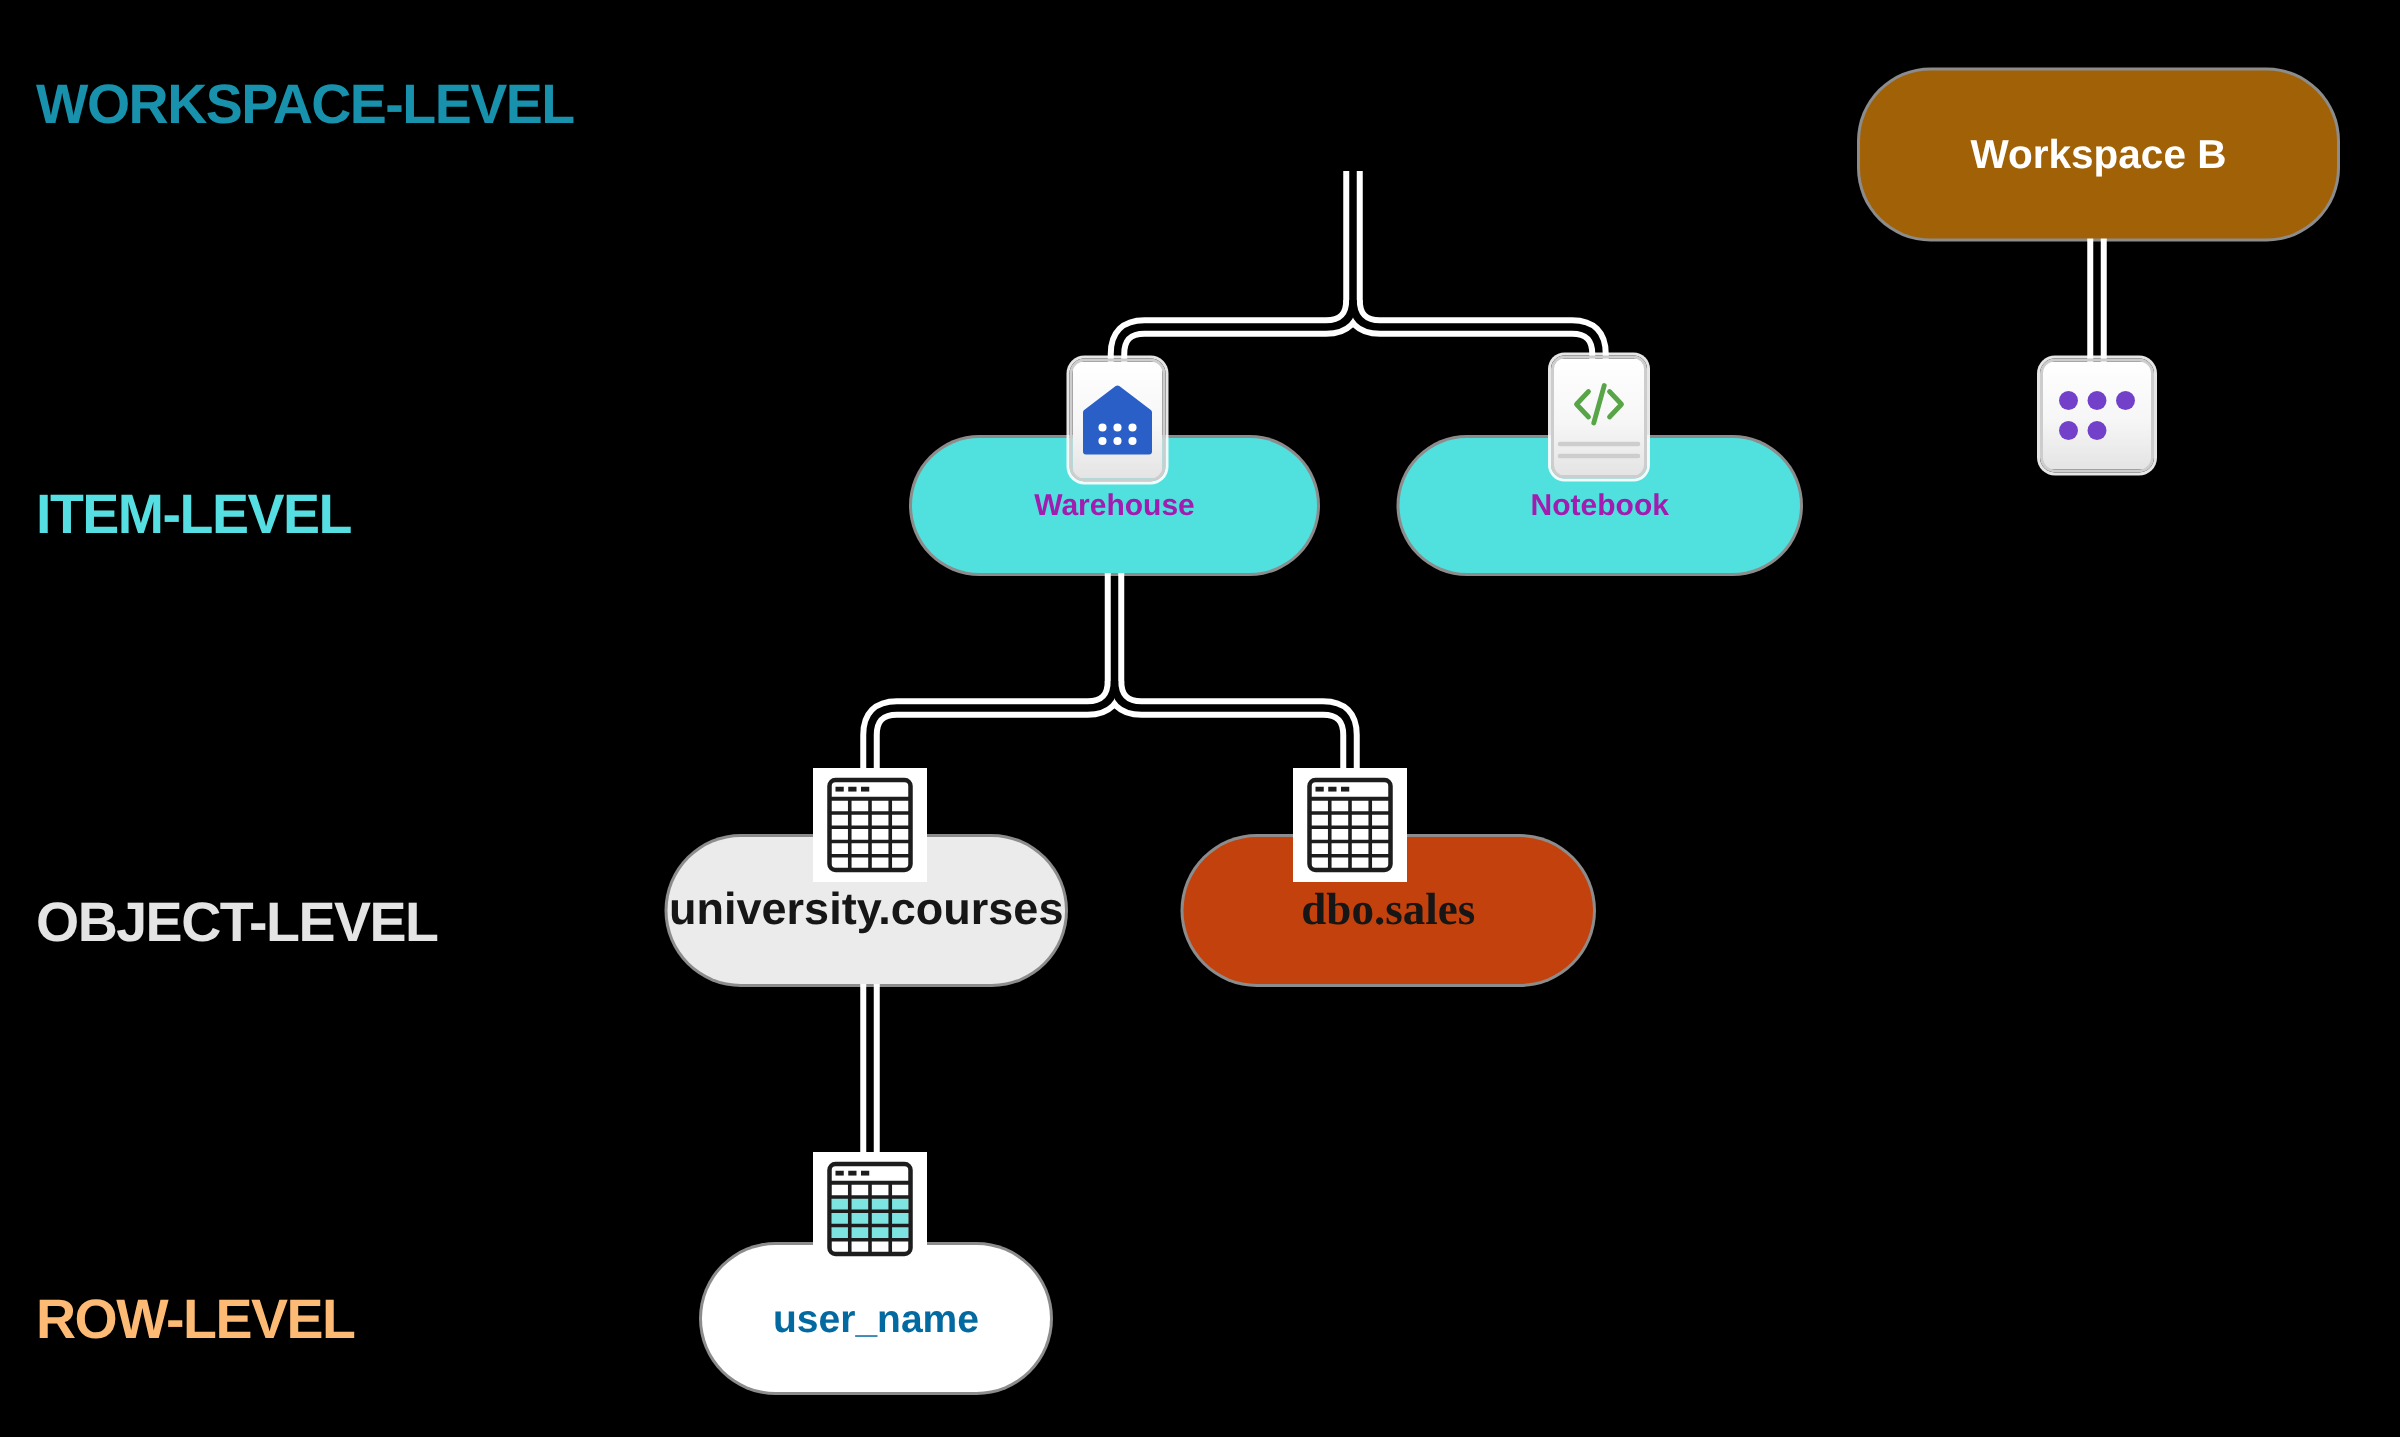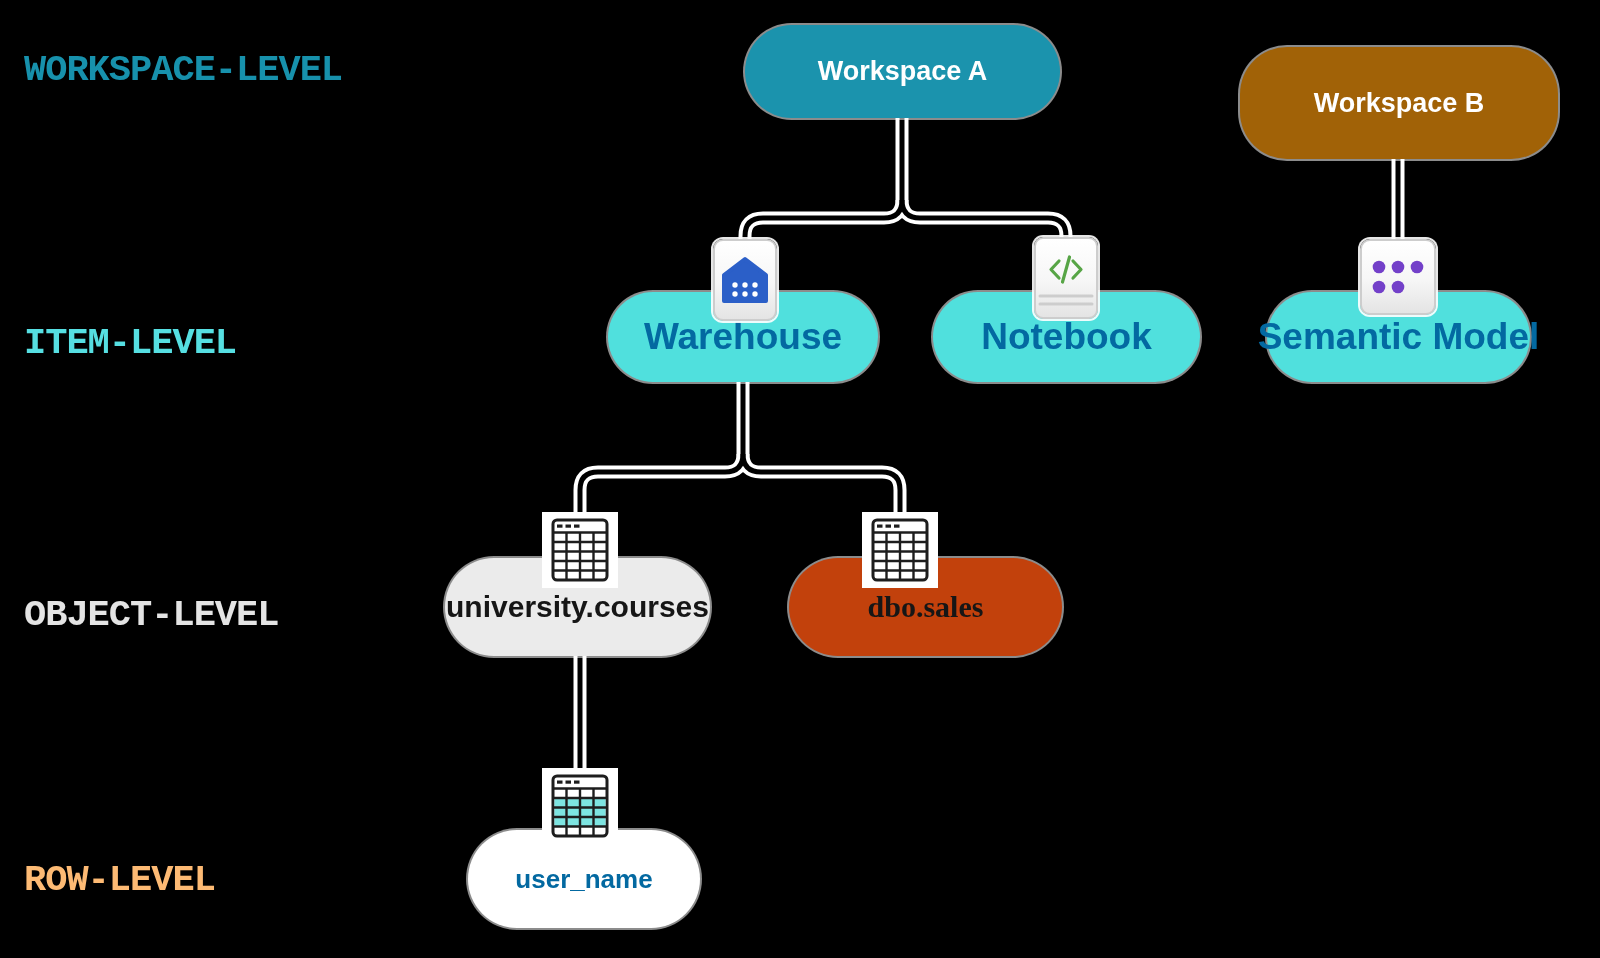--- a/index.html
+++ b/index.html
@@ -6,29 +6,29 @@
   #canvas{
     position:relative;width:1600px;height:958px;background:#000;
     overflow:hidden;font-family:"Liberation Sans",sans-serif;
   }
   .connectors{position:absolute;left:0;top:0;z-index:1;}
   .connectors path{fill:none;stroke-linejoin:round;}
   .casing path{stroke-width:13px;}
   .core path{stroke-width:5px;}
   .level-label{
     position:absolute;left:24px;z-index:2;
-    font-family:Liberation Mono, monospace;font-weight:800;
+    font-family:Liberation Sans, sans-serif;font-weight:800;
     font-size:37px;line-height:40px;letter-spacing:-1px;white-space:nowrap;
   }
   .pill{
     position:absolute;z-index:2;display:flex;align-items:center;justify-content:center;
     font-weight:700;white-space:nowrap;box-shadow:0 0 0 2px rgba(255,255,255,.55);
   }
   .pill.workspace{border-radius:47px;font-size:27px;color:#fff;}
-  .pill.item{border-radius:45px;font-size:37px;color:#0369a1;text-align:center;}
+  .pill.item{border-radius:45px;font-size:20px;color:#a21caf;text-align:center;}
   .pill.object{border-radius:49px;font-size:30px;color:#161616;}
   .pill.rowlvl{border-radius:49px;font-size:26px;color:#0369a1;}
   .icon-card{
     position:absolute;z-index:3;border-radius:10px;
     background:linear-gradient(180deg,#ffffff 0%,#f6f6f6 55%,#e4e4e4 100%);
     border:2px solid #cdcdcd;box-sizing:border-box;
     box-shadow:0 0 0 2px rgba(255,255,255,.9);
     display:flex;align-items:center;justify-content:center;
   }
   .icon-plain{
@@ -59,26 +59,24 @@
       <path d="M743,454 Q743,472 761,472 L882,472 Q900,472 900,490 L900,520"></path>
       <path d="M580,652 L580,775"></path>
     </g>
   </svg>
 
   <div class="level-label" style="top: 50px; color: rgb(23, 145, 172);">WORKSPACE-LEVEL</div>
   <div class="level-label" style="top: 595px; color: rgb(228, 228, 228);">OBJECT-LEVEL</div>
   <div class="level-label" style="top: 323px; color: rgb(86, 223, 226);">ITEM-LEVEL</div>
   <div class="level-label" style="top: 860px; color: #fdba74;">ROW-LEVEL</div>
 
-  <div class="pill workspace" style="left: 745px; top: 25px; width: 315px; height: 93px; background-color: rgb(27, 147, 173);">Workspace A</div>
   <div class="pill workspace" style="left: 1240px; top: 25px; width: 318px; height: 112px; background-color: #a16207; margin-top: 22px;">Workspace B</div>
 
   <div class="pill item" style="left: 608px; top: 292px; width: 270px; height: 90px; background-color: rgb(80, 224, 221);">Warehouse</div>
   <div class="pill item" style="left: 933px; top: 292px; width: 267px; height: 90px; background-color: rgb(80, 224, 221);">Notebook</div>
-  <div class="pill item" style="left: 1267px; top: 292px; width: 263px; height: 90px; background-color: rgb(80, 224, 221);">Semantic Model</div>
 
   <div class="pill object" style="left: 445px; top: 558px; width: 265px; height: 98px; background-color: rgb(235, 235, 235);">university.courses</div>
   <div class="pill object" style="left: 789px; top: 558px; width: 273px; height: 98px; background-color: #c2410c; font-family: Liberation Serif, serif;">dbo.sales</div>
 
   <div class="pill rowlvl" style="left: 468px; top: 830px; width: 232px; height: 98px; background-color: rgb(255, 255, 255);">user_name</div>
 
   <div class="icon-card" style="left:713px;top:239px;width:64px;height:82px;">
     <svg width="50" height="50" viewBox="0 0 50 50">
       <path d="M25 4 L46 20 L46 46 L4 46 L4 20 Z" fill="#2b5fc8" stroke="#2b5fc8" stroke-width="4" stroke-linejoin="round"></path>
       <circle cx="15" cy="30" r="2.7" fill="#fff"></circle>

